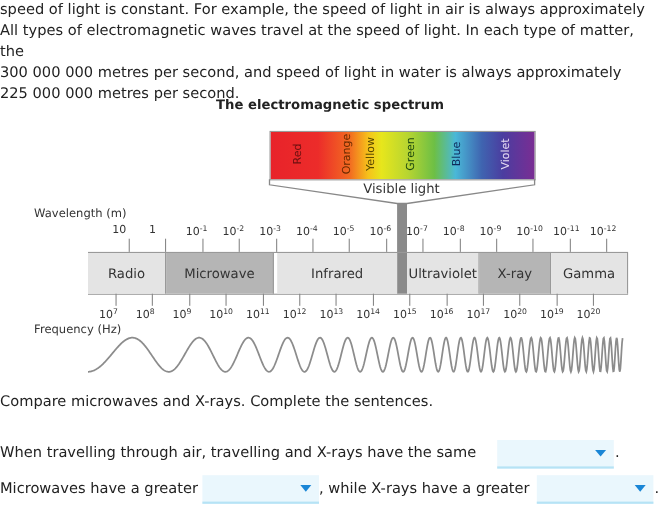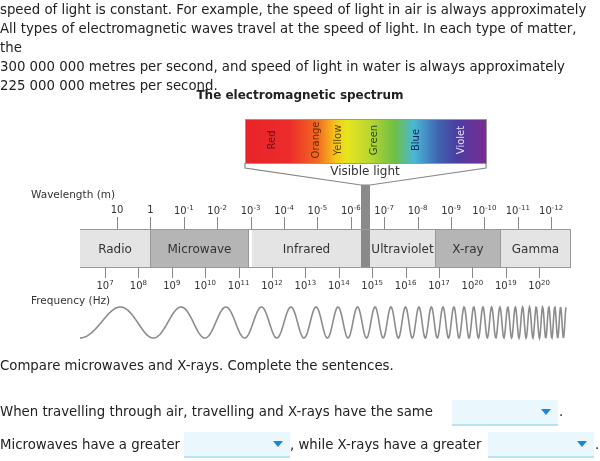--- a/index.html
+++ b/index.html
@@ -8,21 +8,21 @@
   .intro { position: absolute; left: 0; top: 0; width: 600px; font-size: 13.3px; line-height: 19px; color: #222; }
   .intro p { margin: 0; }
   .fig-title { position: absolute; left: 0; width: 600px; top: 88px; text-align: center; font-weight: bold; font-size: 12px; color: #222; }
   .abs { position: absolute; }
   .vis-box { position: absolute; left: 245px; top: 119px; width: 240px; height: 43px;
              border: 1px solid #999;
              background: linear-gradient(to right, #e8232a 0%, #ec2c2a 18%, #f26b21 30%, #f6c21b 37%, #e7e61c 42%, #b7d531 52%, #6dbf45 62%, #4ab8d8 70%, #3f64b0 80%, #4b3da0 88%, #7a2d93 100%); }
   .vis-label { position: absolute; font-size: 10px; transform: rotate(-90deg); transform-origin: center; white-space: nowrap; text-align: center; width: 50px; height: 12px; line-height: 12px; }
   .vis-caption { position: absolute; left: 310px; top: 164px; width: 110px; text-align: center; font-size: 12px; color: #333; }
   .axis-label { position: absolute; font-size: 10.5px; color: #333; }
-  .tick-label { position: absolute; font-size: 10px; color: #333; width: 30px; text-align: center; }
+  .tick-label { position: absolute; font-size: 10px; color: #333; width: 30px; }
   .tick-label sup { font-size: 7px; vertical-align: 4px; }
   .bar { position: absolute; top: 229px; height: 37px; border-top: 1px solid #999; border-bottom: 1px solid #999; }
   .seg { position: absolute; top: 0; height: 37px; font-size: 12px; color: #333; display: flex; align-items: center; justify-content: center; box-sizing: border-box; }
   .seg.light { background: #e4e4e4; }
   .seg.dark { background: #b5b5b5; }
   .tick { position: absolute; width: 1px; background: #888; }
   .question { position: absolute; left: 0; font-size: 13.3px; color: #222; }
   .dropdown { position: absolute; height: 26px; background: #eaf7fd; border-bottom: 2px solid #b6e3f5; box-sizing: border-box; cursor: pointer; }
   .dropdown .arrow { position: absolute; right: 7px; top: 9px; width: 0; height: 0; border-left: 5px solid transparent; border-right: 5px solid transparent; border-top: 6px solid #1a86d6; }
 </style>

